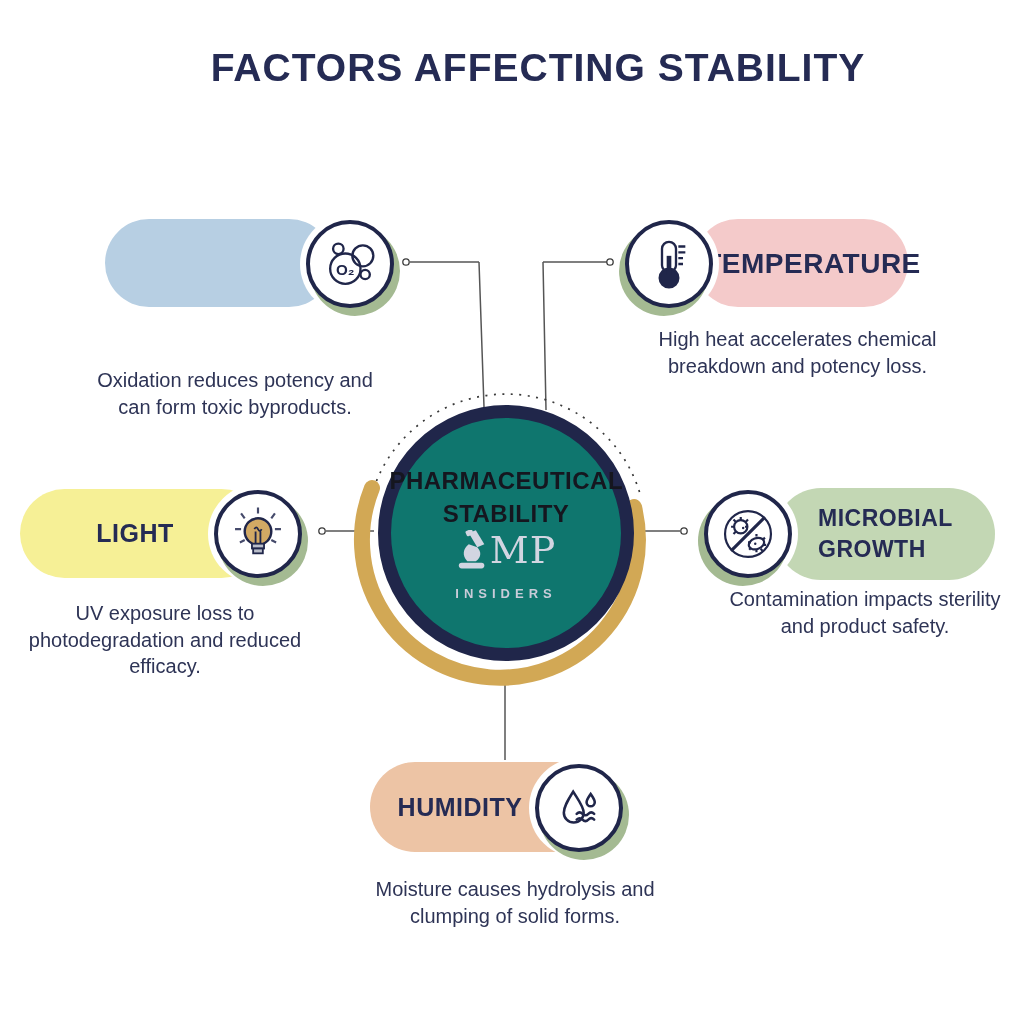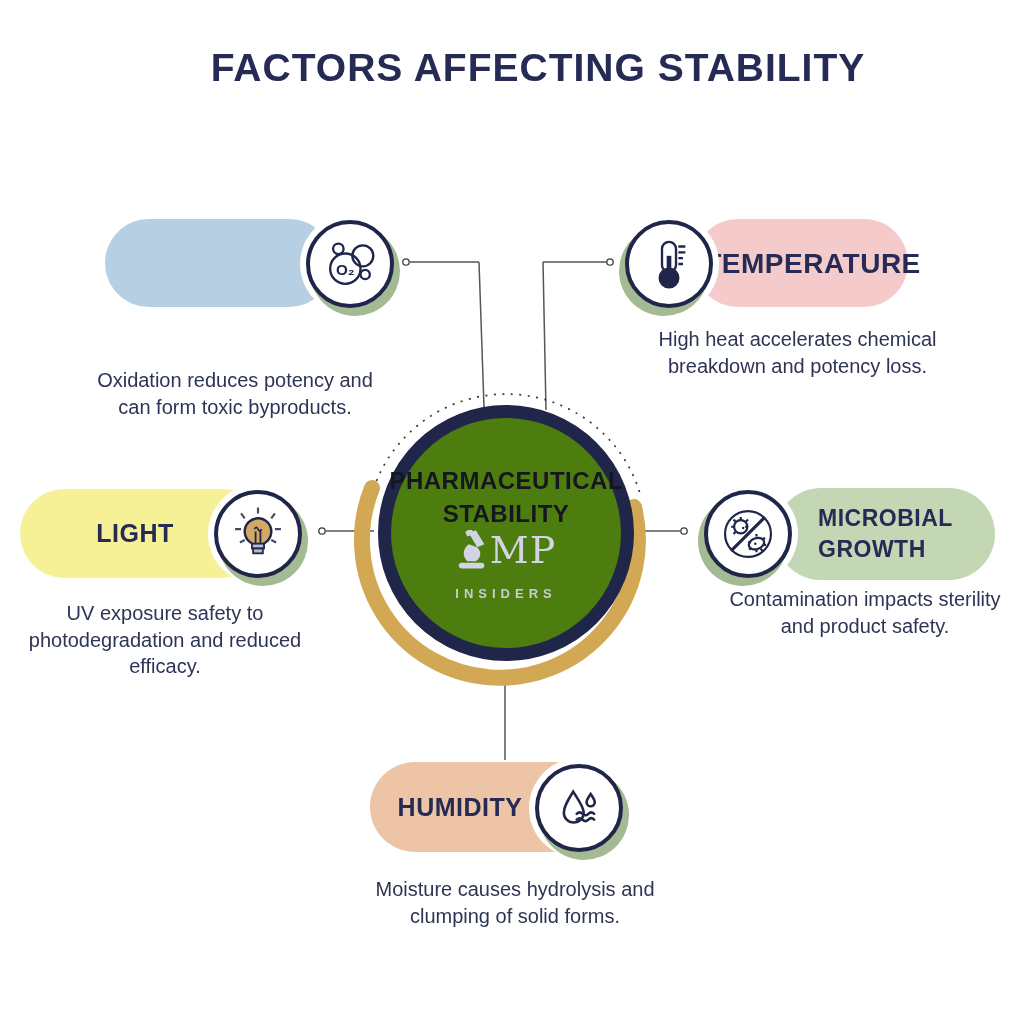--- a/index.html
+++ b/index.html
@@ -16,21 +16,21 @@
   .icon-wrap{position:absolute;width:100px;height:100px;border-radius:50%;background:#ffffff;}
   .icon-green{position:absolute;left:5px;top:5px;width:90px;height:90px;border-radius:50%;background:#a4ba92;}
   .icon-green.right{transform:translate(5px,7px);}
   .icon-green.left{transform:translate(-5px,7px);}
   .icon-circle{position:absolute;left:6px;top:6px;width:80px;height:80px;border-radius:50%;
                background:#ffffff;border:4px solid #20264a;display:flex;align-items:center;justify-content:center;}
   
   .desc{position:absolute;text-align:center;font-size:20px;line-height:1.33;color:#2e3456;}
   
   .center-circle{position:absolute;left:378px;top:405px;width:230px;height:230px;border-radius:50%;
-                 background:#4d7c0f;border:13px solid #20264a;display:flex;flex-direction:column;
+                 background:#0f766e;border:13px solid #20264a;display:flex;flex-direction:column;
                  align-items:center;justify-content:center;}
   .center-title{font-size:24px;font-weight:bold;color:#15161f;text-align:center;line-height:1.35;letter-spacing:.5px;}
   .logo-row{display:flex;align-items:center;}
   .logo-mp{font-family:"DejaVu Serif", serif;font-size:38px;color:#d2d5e1;letter-spacing:1px;line-height:1;}
   .logo-sub{font-size:13px;letter-spacing:5px;color:#c9ccd9;margin-top:16px;font-weight:bold;}
   svg{display:block;}
   .overlay{position:absolute;left:0;top:0;}
 </style>
 </head>
 <body>
@@ -118,21 +118,21 @@
         <g stroke="#454a6b" stroke-width="1.8" fill="none">
           <path d="M0 -22 V-17 M14 -17 L11 -13 M-14 -17 L-11 -13 M19 -4 H14 M-19 -4 H-14 M15 7 L11 5 M-15 7 L-11 5"></path>
         </g>
         <circle cx="0" cy="-2" r="11" fill="#d2a964" stroke="#20264a" stroke-width="2"></circle>
         <path d="M-3 -4 q1.5 -3 3 0 q1.5 3 3 0 M-2 -2 V8 M2 -2 V8" stroke="#20264a" stroke-width="1.5" fill="none"></path>
         <rect x="-5" y="8" width="10" height="4" fill="#b9bdc9" stroke="#20264a" stroke-width="1.5"></rect>
         <rect x="-4" y="12" width="8" height="4" fill="#b9bdc9" stroke="#20264a" stroke-width="1.5"></rect>
       </svg>
     </div>
   </div>
-  <div class="desc" style="left:25px;top:600px;width:280px;">UV exposure safety to photodegradation and reduced efficacy.</div>
+  <div class="desc" style="left:25px;top:600px;width:280px;">UV exposure loss to photodegradation and reduced efficacy.</div>
 
   <div class="pill" style="left: 775px; top: 488px; width: 220px; height: 92px; background: rgb(195, 215, 180);"></div>
   <div class="pill-label left" style="left:818px;top:488px;width:150px;height:92px;">MICROBIAL GROWTH</div>
   <div class="icon-wrap" style="left:698px;top:484px;">
     <div class="icon-green left"></div>
     <div class="icon-circle">
       <svg width="58" height="58" viewBox="-24 -24 48 48">
         <g stroke="#20264a" stroke-width="1.8" fill="none">
           <circle cx="0" cy="0" r="19"></circle>
           <circle cx="-6" cy="-6" r="5.5"></circle>

